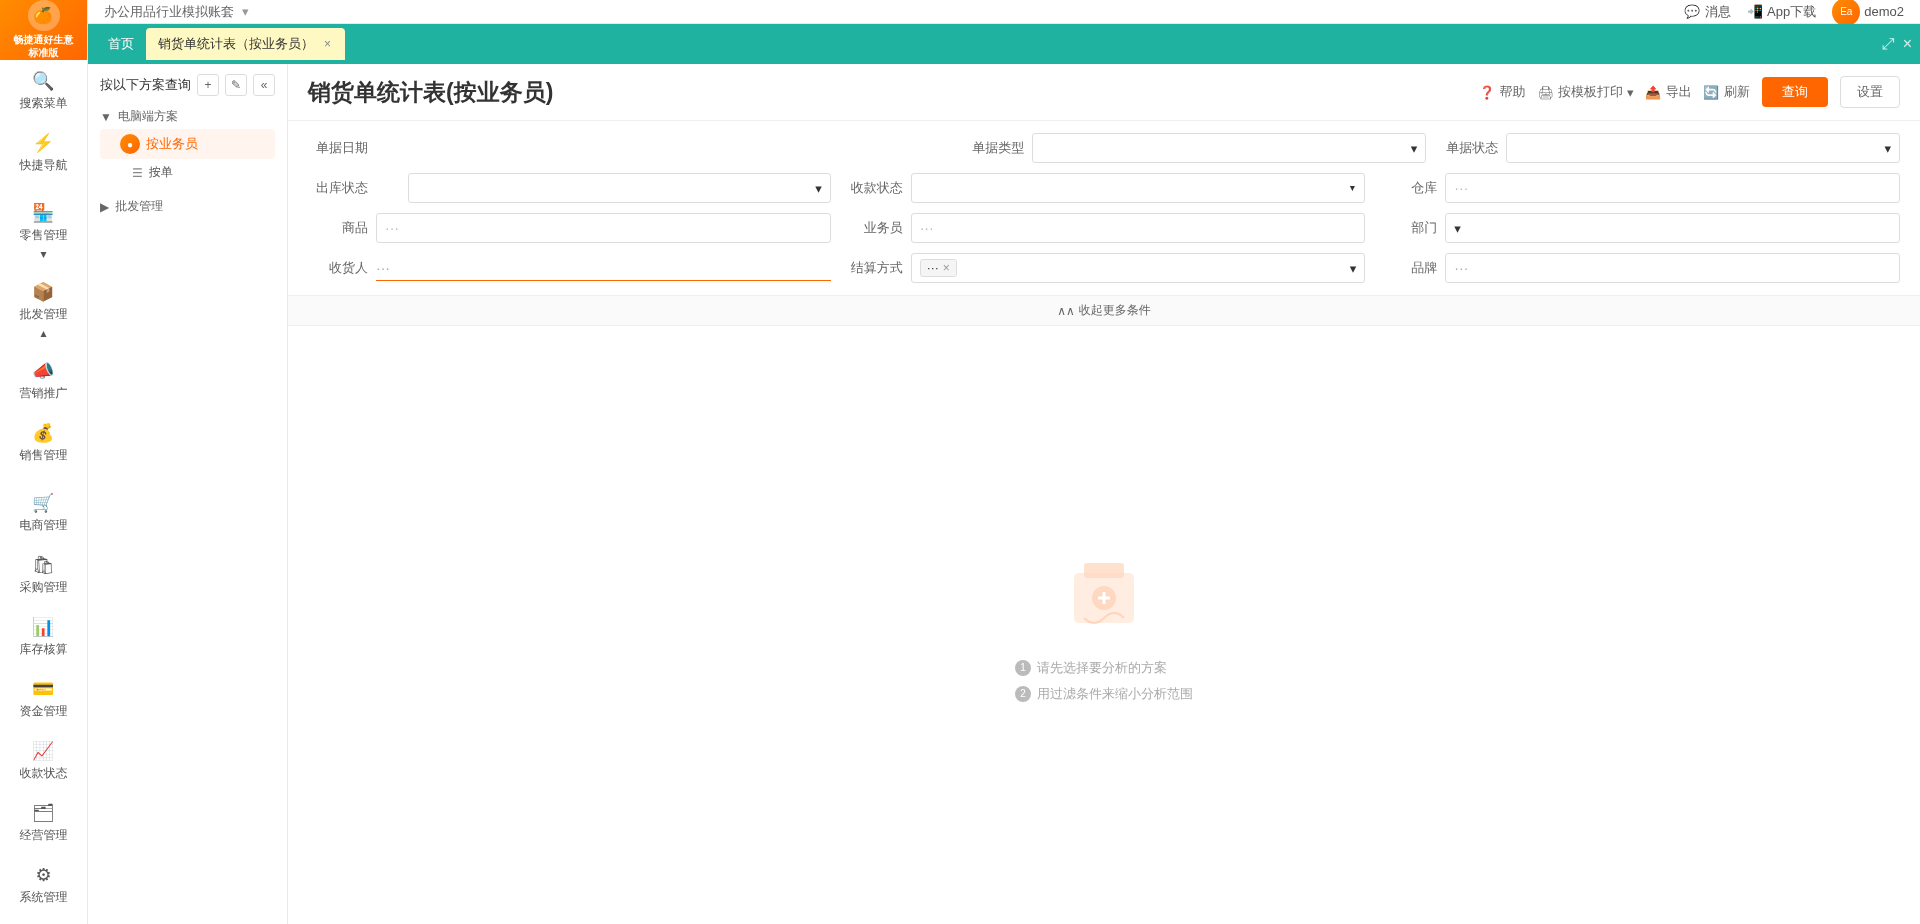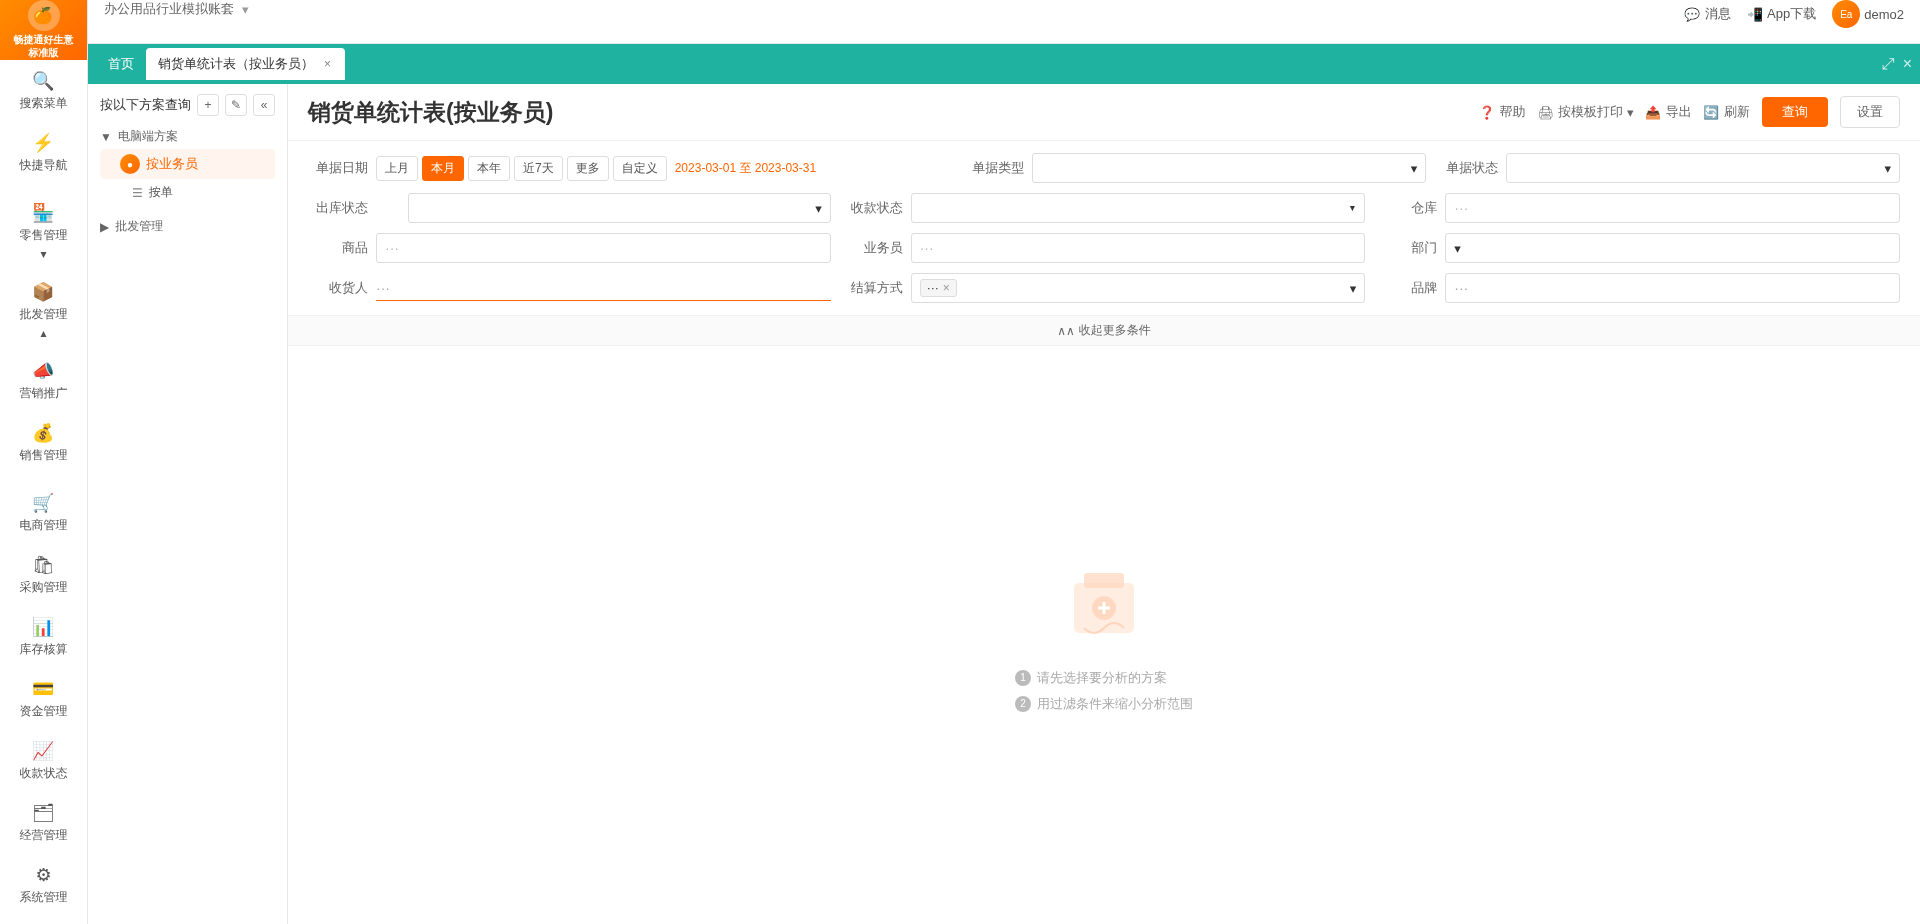--- a/index.html
+++ b/index.html
@@ -55,25 +55,25 @@
     
     .main {
       flex: 1;
       display: flex;
       flex-direction: column;
       overflow: hidden;
     }
 
     
     .top-header {
-      height: 44px;
+      height: 24px;
       background: #fff;
       border-bottom: 1px solid #e8e8e8;
       display: flex;
-      align-items: flex-start;
+      align-items: center;
       padding: 0 16px;
       justify-content: space-between;
     }
     .top-header-left {
       display: flex;
       align-items: center;
       gap: 8px;
       color: #666;
       font-size: 13px;
     }
@@ -110,21 +110,21 @@
       border-radius: 4px 4px 0 0;
       cursor: pointer;
       font-size: 13px;
       gap: 8px;
     }
     .tab.home {
       color: white;
       background: transparent;
     }
     .tab.active {
-      background: #ffffff;
+      background: #fef9c3;
       color: #333;
     }
     .tab-close {
       font-size: 12px;
       color: #888;
       cursor: pointer;
       padding: 2px;
     }
     .tab-bar-actions {
       margin-left: auto;
@@ -579,31 +579,20 @@
           <button class="btn-primary">查询</button>
           <button class="btn-secondary">设置</button>
         </div>
       </div>
 
       <div class="filter-area">
 
         <div class="filter-row">
           <div class="filter-item" style="flex:1.3;">
             <span class="filter-item-label">单据日期</span>
-            <div class="filter-control">
-              <div class="date-filters">
-                <button class="date-btn">上月</button>
-                <button class="date-btn active">本月</button>
-                <button class="date-btn">本年</button>
-                <button class="date-btn">近7天</button>
-                <button class="date-btn">更多</button>
-                <button class="date-btn">自定义</button>
-              </div>
-              <span class="date-range">2023-03-01 至 2023-03-31</span>
-            </div>
           </div>
           <div class="filter-item" style="flex:1;margin-left:44px;">
             <span class="filter-item-label">单据类型</span>
             <div class="select-control">
               <span class="placeholder"></span>
               <span>▾</span>
             </div>
           </div>
           <div class="filter-item" style="flex:1;">
             <span class="filter-item-label">单据状态</span>

